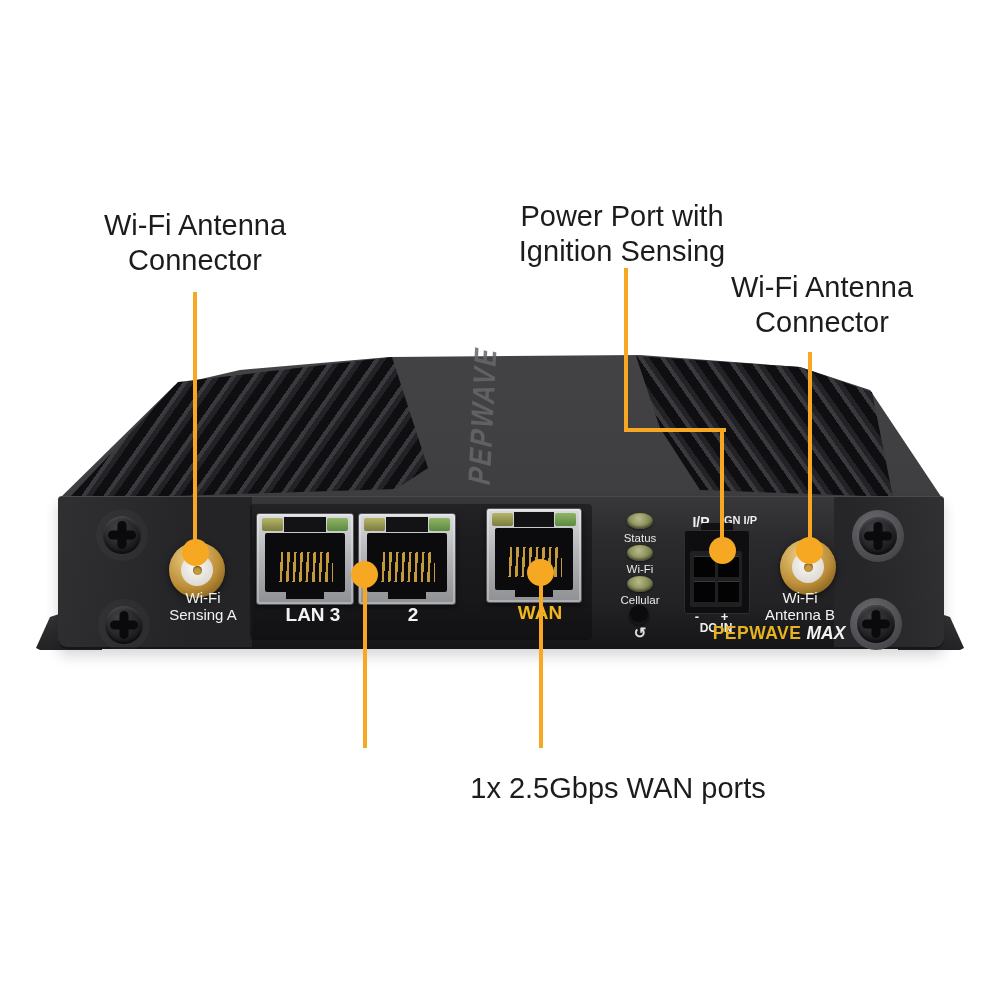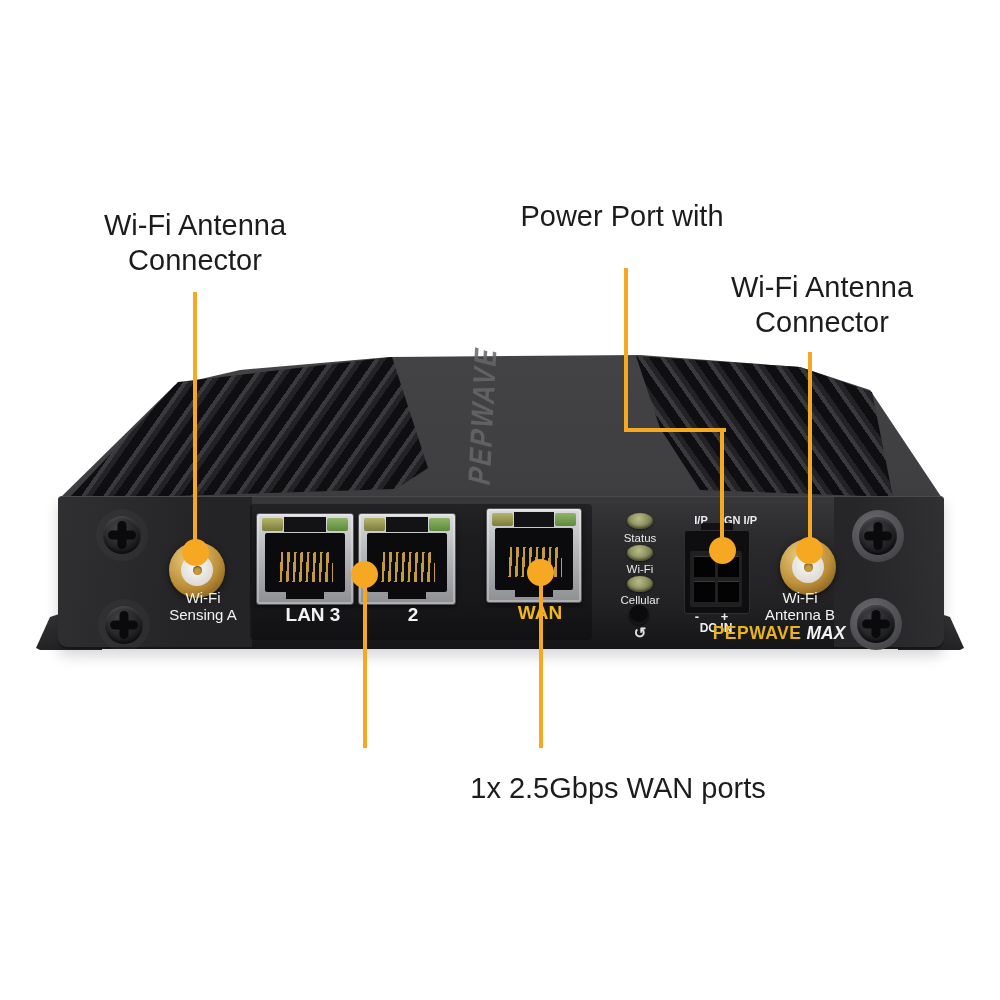--- a/index.html
+++ b/index.html
@@ -188,21 +188,21 @@
 
   <div class="led-oval" style="left:627px;top:513px;"></div>
   <div class="ledlabel" style="left:600px;top:532px;">Status</div>
   <div class="led-oval" style="left:627px;top:545px;"></div>
   <div class="ledlabel" style="left:600px;top:563px;">Wi-Fi</div>
   <div class="led-oval" style="left:627px;top:576px;"></div>
   <div class="ledlabel" style="left:600px;top:594px;">Cellular</div>
   <div class="reset-btn" style="left:629px;top:605px;"></div>
   <div class="reset-ic" style="left:625px;top:624px;">↺</div>
 
-  <div class="pwlabel" style="left:682px;top:514px;width:38px;font-size:11px;">I/P</div>
+  <div class="pwlabel" style="left:682px;top:514px;width:38px;font-size:14px;">I/P</div>
   <div class="pwlabel" style="left:712px;top:514px;width:54px;font-size:11px;">IGN I/P</div>
   <div class="pw-tab"></div>
   <div class="pw-house"></div>
   <div class="pw-face"></div>
   <div class="pw-hole" style="left:694px;top:556px;"></div>
   <div class="pw-hole" style="left:718px;top:556px;"></div>
   <div class="pw-hole" style="left:694px;top:581px;"></div>
   <div class="pw-hole" style="left:718px;top:581px;"></div>
   <div class="pwlabel" style="left:686px;top:609px;width:60px;font-size:13px;letter-spacing:9px;">- +</div>
   <div class="pwlabel" style="left:686px;top:621px;width:60px;font-size:12px;">DC IN</div>
@@ -227,20 +227,21 @@
 
   <div class="dot" style="left:527px;top:559px;"></div>
   <div class="line" style="left:539px;top:578px;width:4px;height:170px;"></div>
 
   <div class="callout" style="left:45px;top:208px;width:300px;">
     <div>Wi-Fi Antenna</div>
     <div>Connector</div>
   </div>
   <div class="callout" style="left:472px;top:199px;width:300px;">
     <div>Power Port with</div>
+    <div>Ignition Sensing</div>
   </div>
   <div class="callout" style="left:672px;top:270px;width:300px;">
     <div>Wi-Fi Antenna</div>
     <div>Connector</div>
   </div>
   <div class="blabel" style="left:448px;top:772px;width:340px;">1x 2.5Gbps WAN ports</div>
 
 </div>
 
 </body></html>

